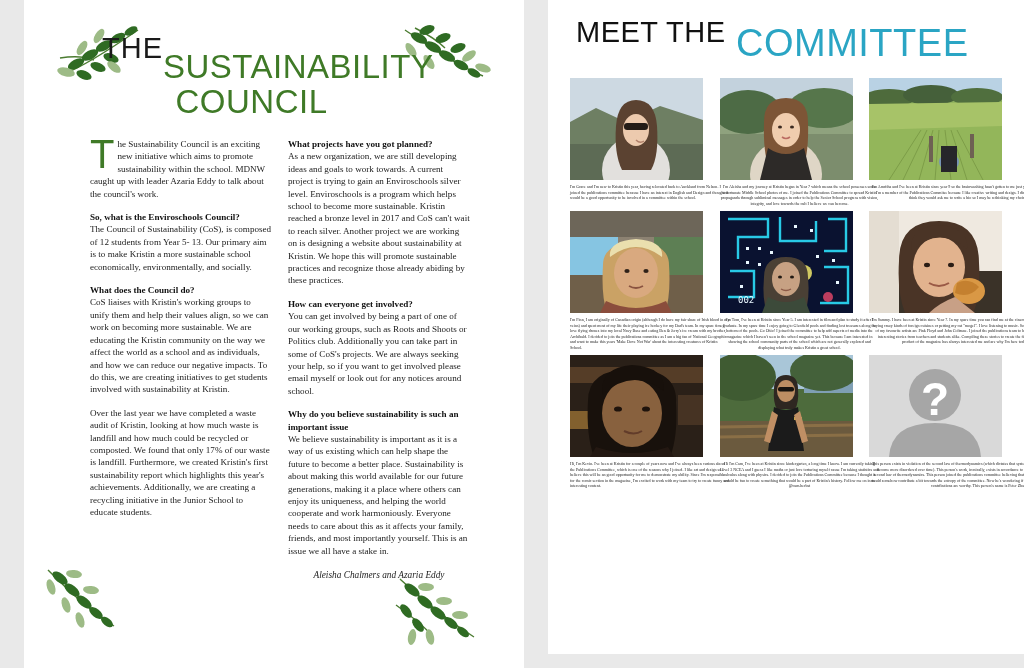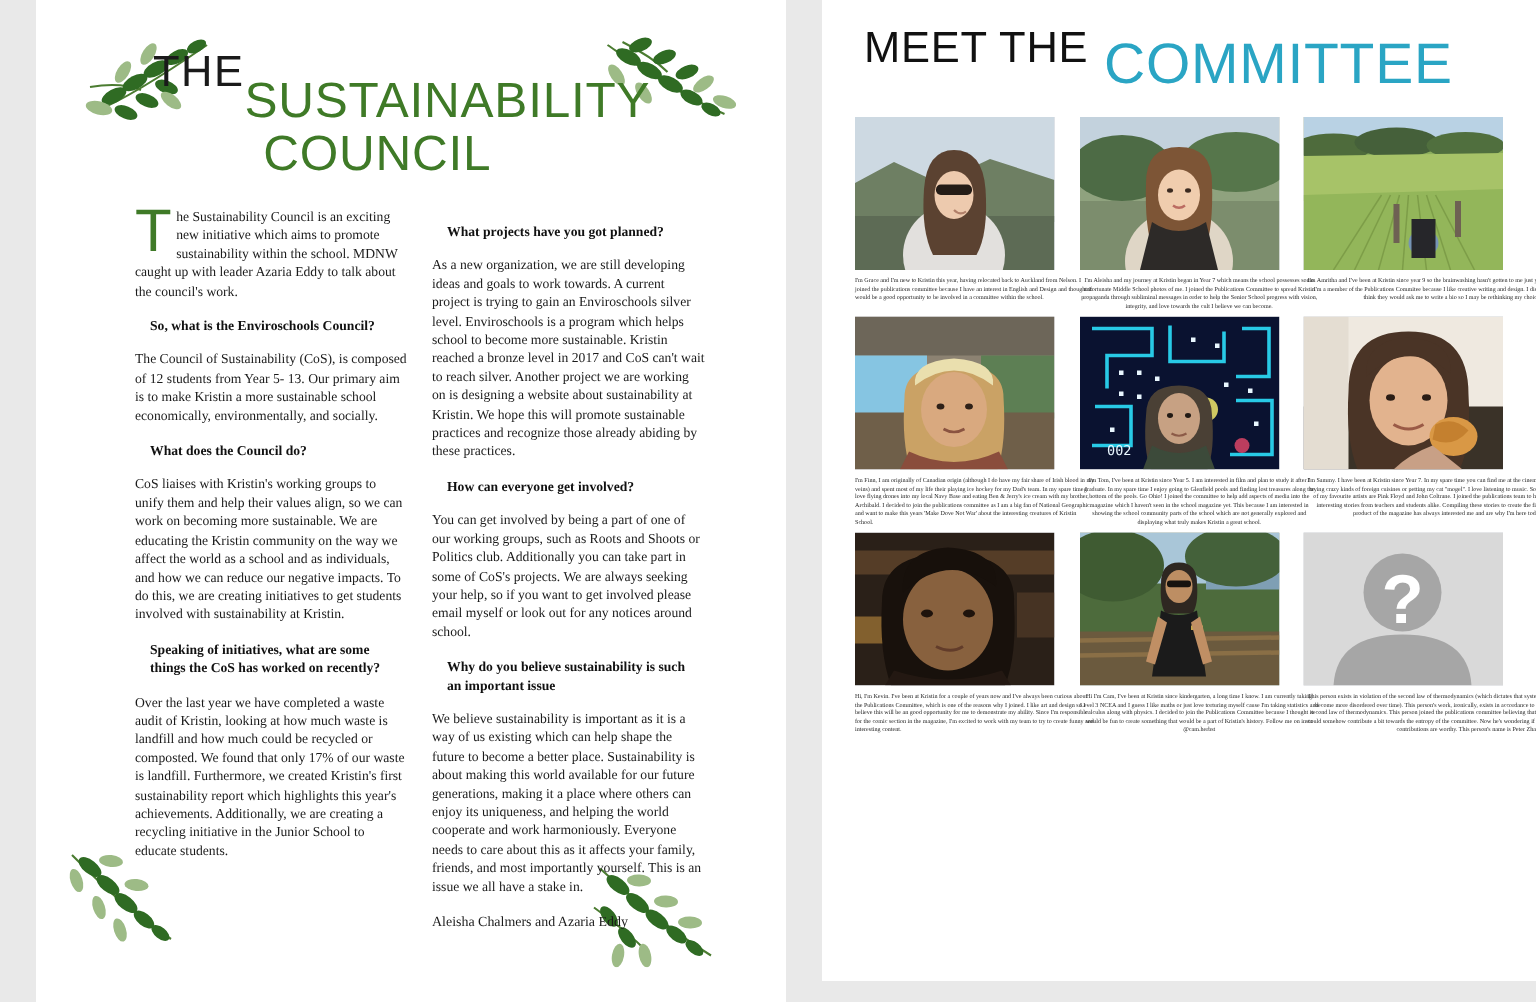--- a/index.html
+++ b/index.html
@@ -49,30 +49,31 @@
     display:flex;gap:16px;
   }
   .col{width:182px;}
   .bodytext{
     font-size:9.1px;line-height:12.4px;color:#1b1b1b;text-align:left;
     margin:0 0 11px 0;
   }
   .bodytext.tight{margin-bottom:0;}
   .subhead{
     font-size:9.1px;line-height:12.4px;font-weight:bold;color:#111;
-    margin:10px;
+    margin:0;
   }
   .dropcap-para{position:relative;}
   .dropcap{
     float:left;font-family:"Liberation Sans",sans-serif;
     font-size:40px;line-height:31px;color:#3f7a27;font-weight:400;
     margin:1px 3px 0 0;
   }
   .byline{
-    margin-top:13px;font-size:9.3px;color:#1b1b1b;
+    margin-top:13px;font-style:italic;font-size:9.3px;color:#1b1b1b;
+    text-align:center;
   }
 
   
   .rp-head{position:relative;height:60px;}
   .rp-meet{
     position:absolute;left:28px;top:16px;
     font-family:"Liberation Sans",sans-serif;
     font-size:29px;letter-spacing:.5px;color:#111;text-align:center;
   }
   .rp-comm{
@@ -219,21 +220,20 @@
 
       <div class="col">
         <p class="bodytext dropcap-para"><span class="dropcap">T</span><span>he Sustainability Council is an exciting new initiative which aims to promote sustainability within the school. MDNW caught up with leader Azaria Eddy to talk about the council's work.</span></p>
 
         <p class="subhead">So, what is the Enviroschools Council?</p>
         <p class="bodytext">The Council of Sustainability (CoS), is composed of 12 students from Year 5- 13. Our primary aim is to make Kristin a more sustainable school economically, environmentally, and socially.</p>
 
         <p class="subhead">What does the Council do?</p>
         <p class="bodytext">CoS liaises with Kristin's working groups to unify them and help their values align, so we can work on becoming more sustainable. We are educating the Kristin community on the way we affect the world as a school and as individuals, and how we can reduce our negative impacts. To do this,  we are creating initiatives to get students involved with sustainability at Kristin.</p>
 
-        <p class="subhead">Speaking of initiatives, what are some things the CoS has worked on recently?</p>
         <p class="bodytext">Over the last year we have completed a waste audit of Kristin, looking at how much waste is landfill and how much could be recycled or composted. We found that only 17% of our waste is landfill. Furthermore, we created Kristin's first sustainability report which highlights this year's achievements. Additionally, we are creating a recycling initiative in the Junior School to educate students.</p>
       </div>
 
       <div class="col">
         <p class="subhead">What projects have you got planned?</p>
         <p class="bodytext">As a new organization, we are still developing ideas and goals to work towards. A current project is trying to gain an Enviroschools silver level. Enviroschools is a program which helps school to become more sustainable. Kristin reached a bronze level in 2017 and CoS can't wait to reach silver. Another project we are working on is designing a website about sustainability at Kristin. We hope this will  promote sustainable practices and recognize those already abiding by these practices.</p>
 
         <p class="subhead">How can everyone get involved?</p>
         <p class="bodytext">You can get involved by being a part of one of our working groups, such as Roots and Shoots or Politics club. Additionally you can take part in some of CoS's projects. We are always seeking your help, so if you want to get involved please email myself or look out for any notices around school.</p>
 

